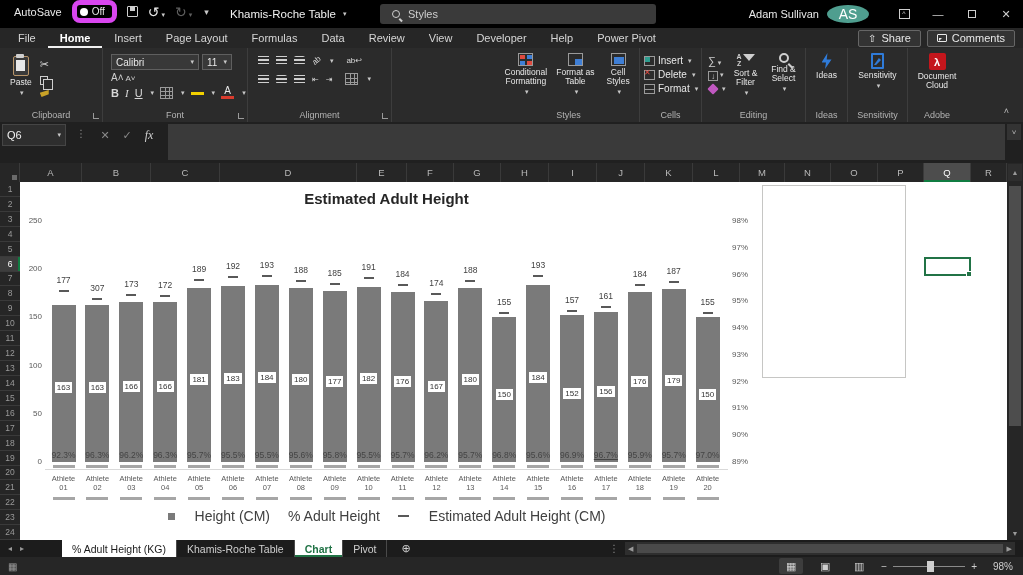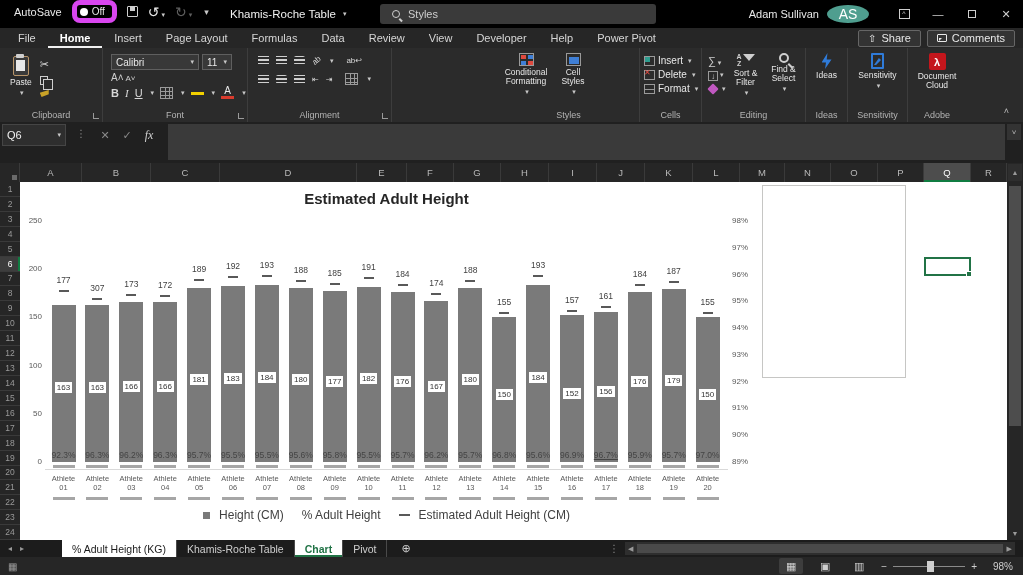--- a/index.html
+++ b/index.html
@@ -89,21 +89,21 @@
 .ch-axis{position:absolute;left:25px;top:287px;width:683px;height:1px;background:#d9d9d9}
 .bar{position:absolute;background:#7a7a7a}
 .inlab-w{position:absolute;text-align:center}
 .inlab{display:inline-block;background:#fff;padding:1px 2px;font-size:8px;color:#333}
 .estdash{position:absolute;width:10px;height:2px;background:#595959}
 .estlab{position:absolute;width:30px;text-align:center;font-size:8.5px;color:#3f3f3f}
 .pctlab{position:absolute;width:34px;text-align:center;font-size:8.5px;color:#444}
 .udash{position:absolute;width:22px;height:3px;background:#a6a6a6}
 .catlab{position:absolute;width:36px;text-align:center;font-size:7.5px;line-height:9px;color:#595959;white-space:pre-line}
 #legend{position:absolute;left:25px;top:326px;width:683px;display:flex;justify-content:center;gap:18px;align-items:center}
-.leg-item{display:flex;align-items:center;gap:9px;font-size:12px;color:#404040}
+.leg-item{display:flex;align-items:center;gap:20px;font-size:14px;color:#404040}
 .leg-sq{width:7px;height:7px;background:#7a7a7a}
 .leg-dash{width:11px;height:2px;background:#595959}
 
 #slicer{position:absolute;left:742px;top:3px;width:144px;height:193px;background:#fff;border:1px solid #c6c6c4}
 #slicer-head{display:flex;align-items:center;padding:6px 6px 4px 8px}
 #slicer-title{font-size:11px;font-weight:bold;color:#333}
 #slicer-icons{margin-left:auto;display:flex;gap:8px;align-items:center}
 .msel-ic{width:12px;height:10px;background:repeating-linear-gradient(to bottom,#8a8a8a 0 1.5px,transparent 1.5px 4px);position:relative}
 .funnel-ic{width:0;height:0;border:5px solid transparent;border-top:5px solid #b0b0b0;position:relative;margin-top:-2px}
 .slicer-item{margin:2px 8px;height:20px;background:#d2d2d0;border:1px solid #bdbdbb;border-radius:2px;display:flex;align-items:center;padding-left:8px;font-size:10px;color:#333}
@@ -300,20 +300,25 @@
       </div>
       <div class="rglabel">Alignment</div>
       <span class="launcher"></span>
     </div>
 
 
     <div class="rgroup" style="left:498px;width:142px;display:flex;gap:2px;padding:0 2px">
       <div class="stackbtn" style="width:52px">
         <span class="cf-ic"></span>
         <span class="lab">Conditional Formatting</span>
+        <span class="caret">▾</span>
+      </div>
+      <div class="stackbtn" style="width:44px">
+        <span class="fat-ic"></span>
+        <span class="lab">Format as Table</span>
         <span class="caret">▾</span>
       </div>
       <div class="stackbtn" style="width:38px">
         <span class="cs-ic"></span>
         <span class="lab">Cell Styles</span>
         <span class="caret">▾</span>
       </div>
       <div class="rglabel">Styles</div>
     </div>
 

